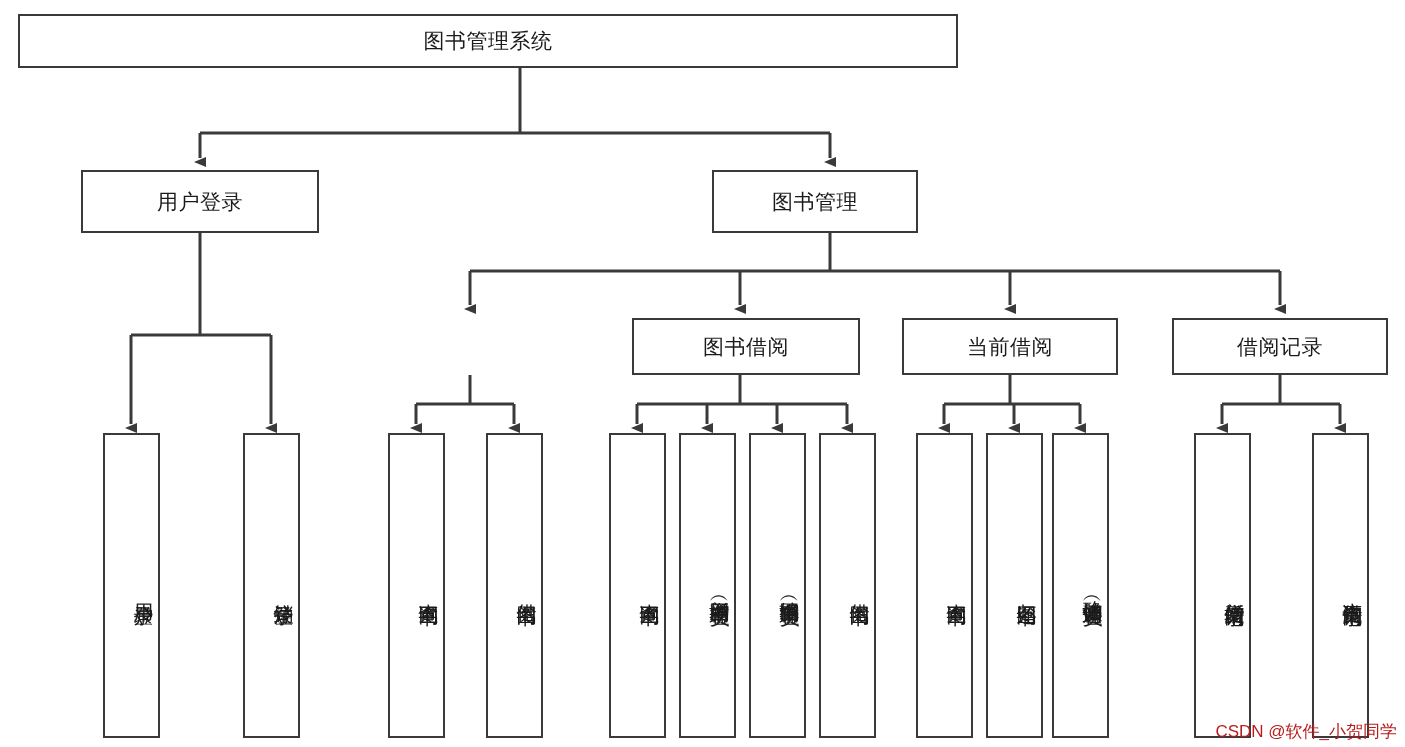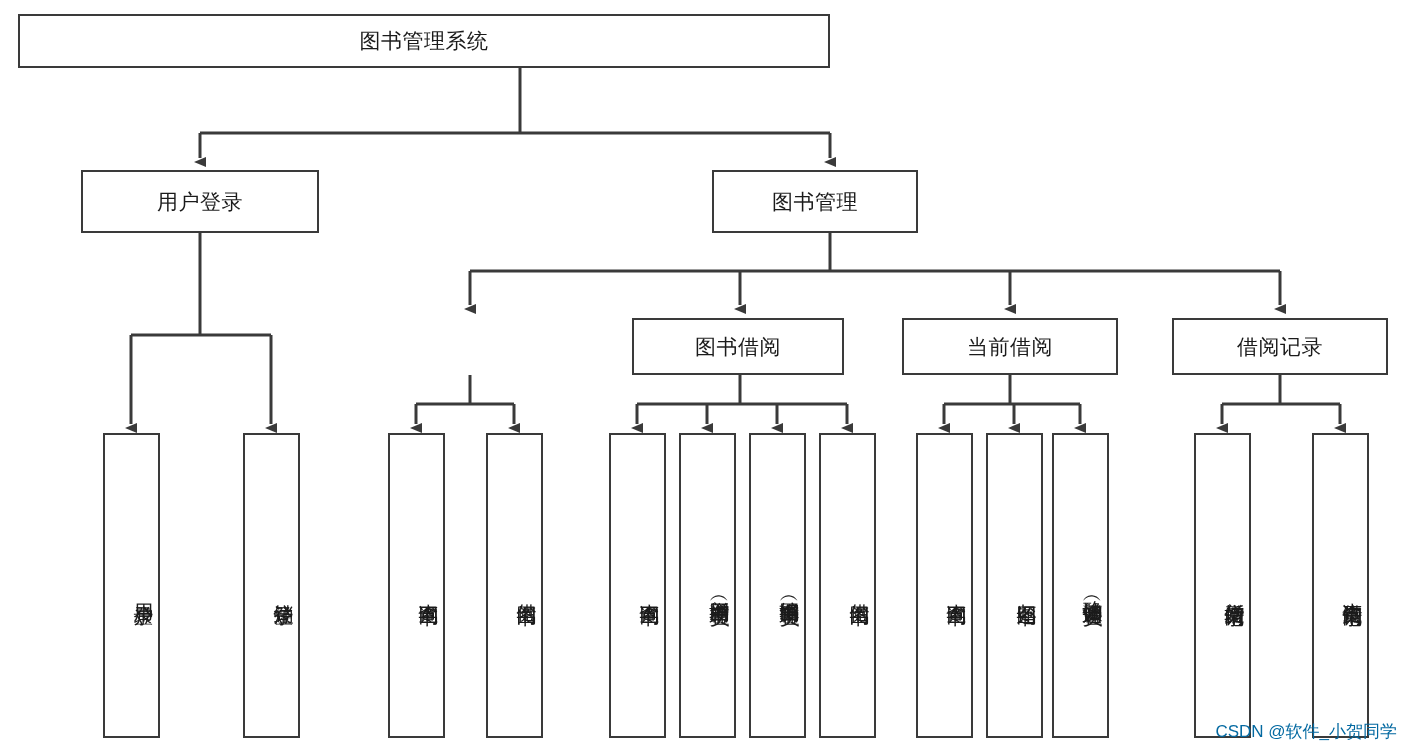--- a/index.html
+++ b/index.html
@@ -52,21 +52,21 @@
   .node.vert span {
     writing-mode: vertical-rl;
     text-orientation: upright;
     white-space: nowrap;
   }
   #watermark {
     position: absolute;
     right: 8px;
     bottom: 4px;
     font-size: 17px;
-    color: #0369a1;
+    color: #b91c1c;
     z-index: 5;
     white-space: nowrap;
     font-family: "Liberation Sans", "DejaVu Sans", sans-serif;
   }
 </style>
 </head>
 <body>
 
 <div id="canvas">
 
@@ -113,32 +113,32 @@
       <path d="M1014,404 L1014,424" marker-end="url(#arrow)"></path>
       <path d="M1080,404 L1080,424" marker-end="url(#arrow)"></path>
 
       <path d="M1280,375 L1280,404"></path>
       <path d="M1222,404 L1340,404"></path>
       <path d="M1222,404 L1222,424" marker-end="url(#arrow)"></path>
       <path d="M1340,404 L1340,424" marker-end="url(#arrow)"></path>
     </g>
   </svg>
 
-  <div class="node horiz" style="left:18px; top:14px; width:812px; height:54px;">
+  <div class="node horiz" style="left:18px; top:14px; width:940px; height:54px;">
     <span>图书管理系统</span>
   </div>
 
   <div class="node horiz" style="left:81px; top:170px; width:238px; height:63px;">
     <span>用户登录</span>
   </div>
   <div class="node horiz" style="left:712px; top:170px; width:206px; height:63px;">
     <span>图书管理</span>
   </div>
 
-  <div class="node horiz" style="left:632px; top:318px; width:212px; height:57px;">
+  <div class="node horiz" style="left:632px; top:318px; width:228px; height:57px;">
     <span>图书借阅</span>
   </div>
   <div class="node horiz" style="left:1172px; top:318px; width:216px; height:57px;">
     <span>借阅记录</span>
   </div>
   <div class="node horiz" style="left:902px; top:318px; width:216px; height:57px;">
     <span>当前借阅</span>
   </div>
 
   <div class="node vert" style="left:103px; top:433px; width:57px; height:305px;">

